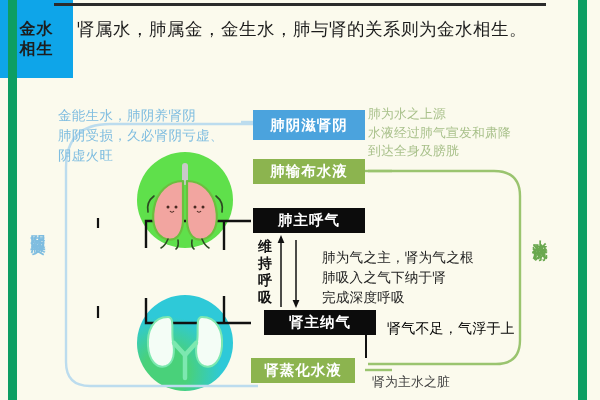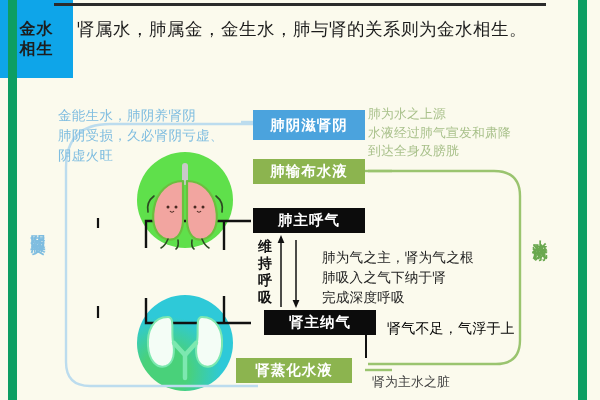--- a/index.html
+++ b/index.html
@@ -136,21 +136,21 @@
     box-sizing: border-box;
   }
   .badge-blue  { background: #4ba3dd; }
   .badge-green { background: #8cb44f; }
   .badge-black { background: #0c0c0c; }
 
   #badge-feiyin   { left: 253px; top: 110px; width: 112px; height: 30px; }
   #badge-feishu   { left: 253px; top: 159px; width: 112px; height: 25px; }
   #badge-feizhu   { left: 253px; top: 208px; width: 112px; height: 25px; }
   #badge-shenzhu  { left: 264px; top: 310px; width: 112px; height: 25px; }
-  #badge-shenzheng{ left: 236px; top: 358px; width: 116px; height: 25px; font-family: Liberation Serif, serif; }
+  #badge-shenzheng{ left: 251px; top: 358px; width: 104px; height: 25px; font-family: Liberation Serif, serif; }
 
   
   .organ-circle {
     position: absolute;
     border-radius: 50%;
   }
   #lung-circle {
     left: 137px; top: 152px;
     width: 96px; height: 96px;
     background: #5fe04b;

